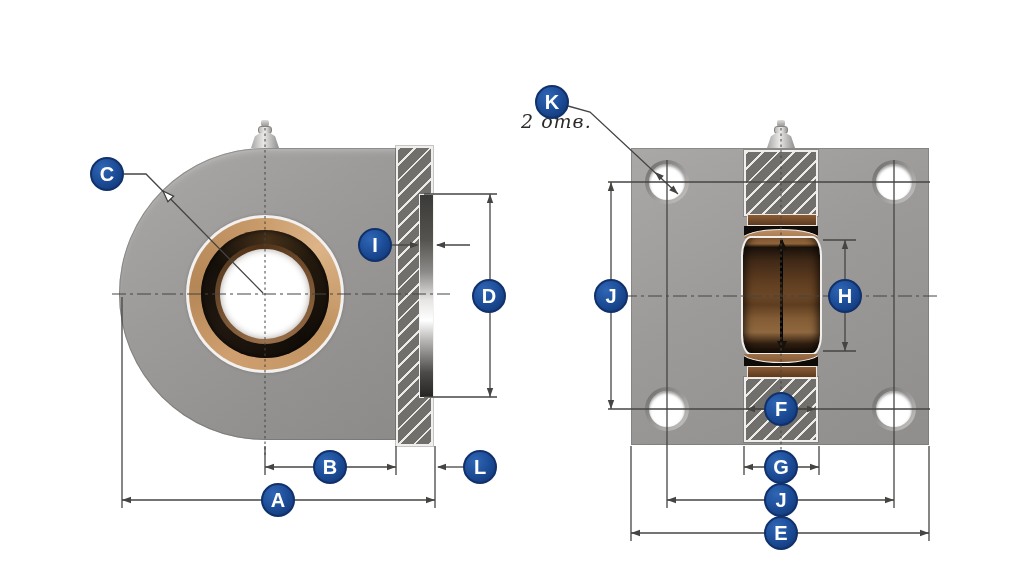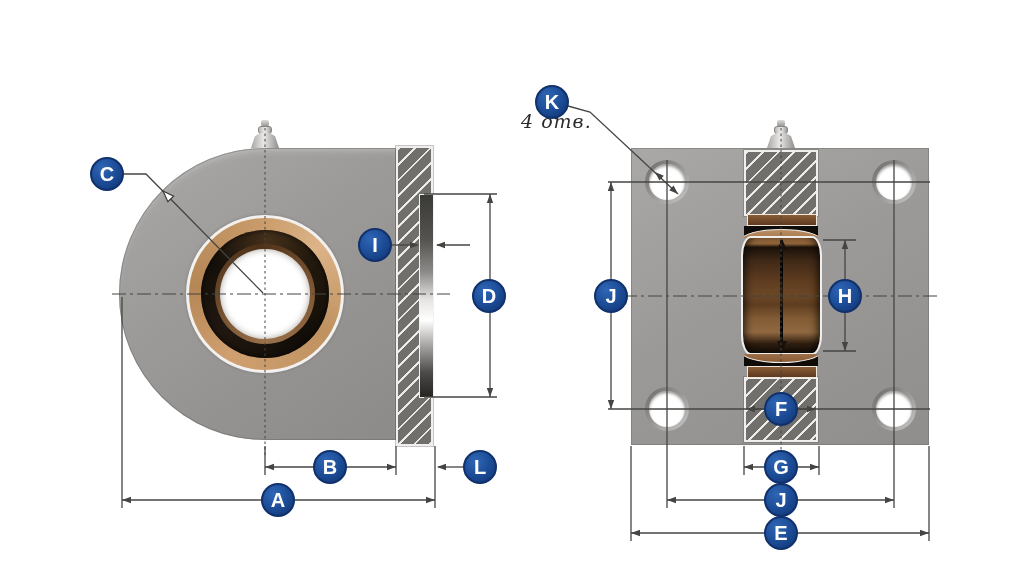--- a/index.html
+++ b/index.html
@@ -276,15 +276,15 @@
   <div class="badge" style="left:261px;top:483px;">A</div>
   <div class="badge" style="left:463px;top:450px;">L</div>
   <div class="badge" style="left:535px;top:85px;">K</div>
   <div class="badge" style="left:594px;top:279px;">J</div>
   <div class="badge" style="left:828px;top:279px;">H</div>
   <div class="badge" style="left:764px;top:392px;">F</div>
   <div class="badge" style="left:764px;top:450px;">G</div>
   <div class="badge" style="left:764px;top:483px;">J</div>
   <div class="badge" style="left:764px;top:516px;">E</div>
 
-  <div class="note" style="left:521px;top:110px;">4 отв.</div>
+  <div class="note" style="left:521px;top:110px;">2 отв.</div>
 
 </div>
 
 </body></html>

